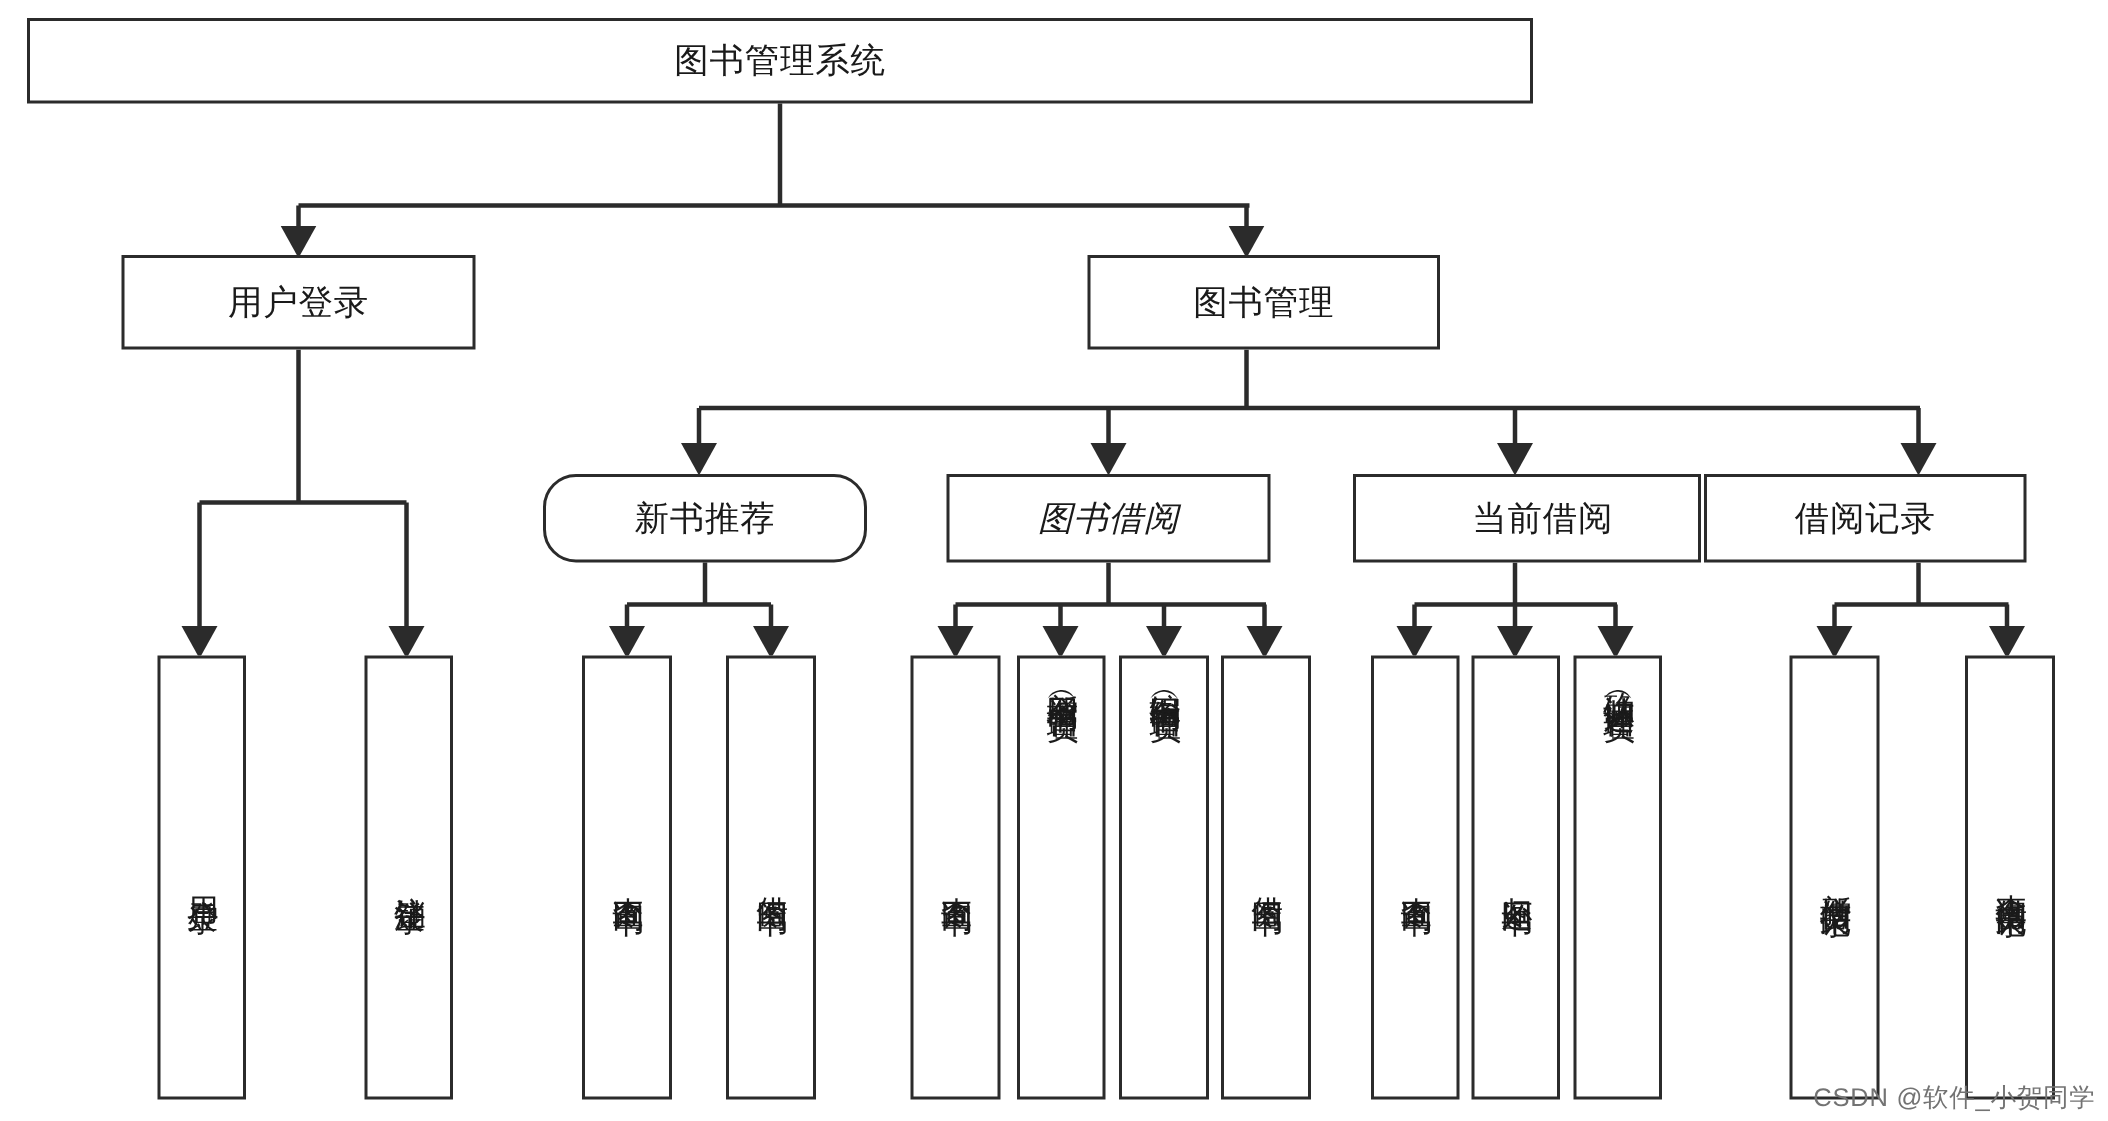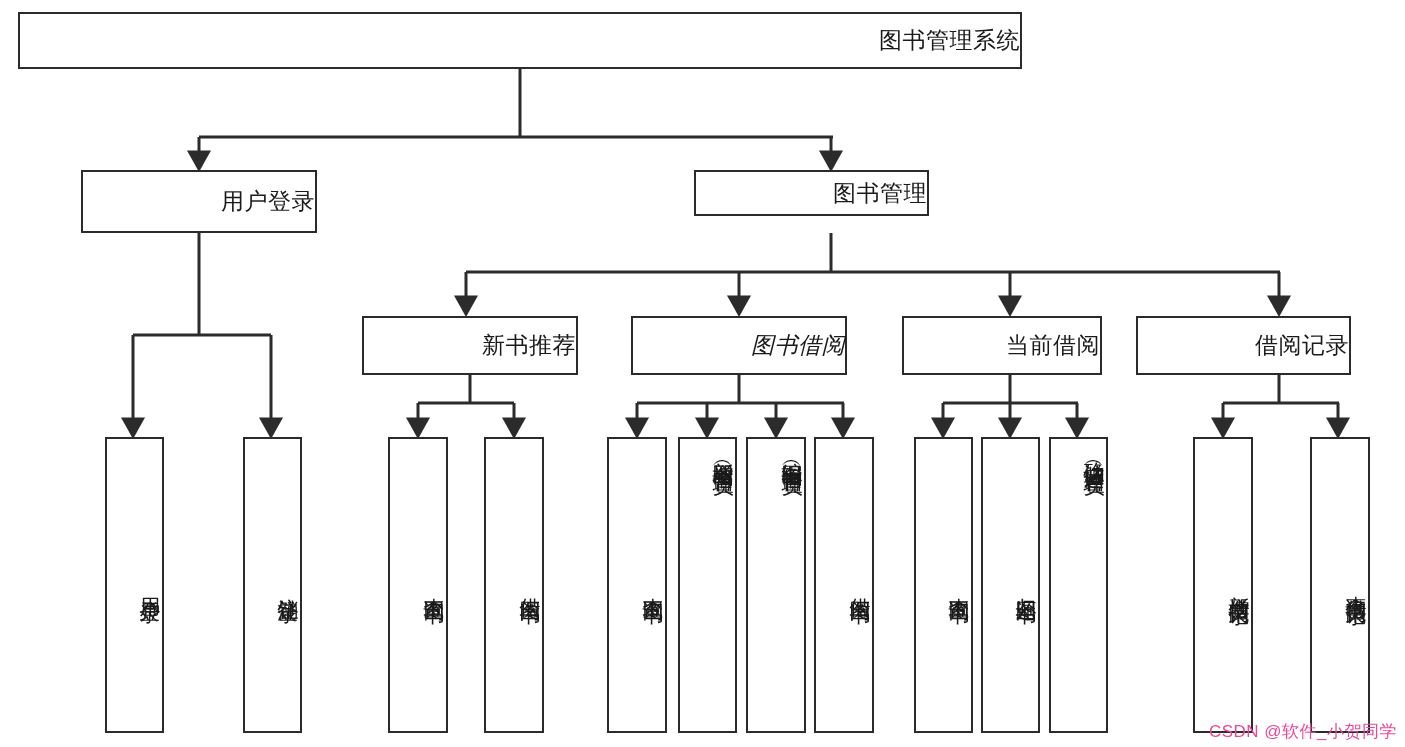--- a/index.html
+++ b/index.html
@@ -25,21 +25,21 @@
     width: 1405px;
     height: 747px;
   }
   .node {
     position: absolute;
     box-sizing: border-box;
     border: 2px solid #2b2b2b;
     background: #ffffff;
     display: flex;
     align-items: center;
-    justify-content: flex-end;
+    justify-content: center;
     color: #1a1a1a;
     z-index: 2;
   }
   .node-label {
     display: block;
     text-align: center;
     line-height: 1.0;
     white-space: nowrap;
   }
   
@@ -65,21 +65,21 @@
   }
   .node.vert.mid-text {
     align-items: center;
     padding-top: 0;
   }
   #watermark {
     position: absolute;
     right: 8px;
     bottom: 4px;
     font-size: 17px;
-    color: #ec4899;
+    color: #737373;
     z-index: 5;
     white-space: nowrap;
     letter-spacing: 0.5px;
   }
 </style>
 </head>
 <body>
 
 <div id="diagram-root">
 
@@ -133,31 +133,31 @@
     </g>
   </svg>
 
   <div class="node horiz" style="left:18px; top:12px; width:1004px; height:57px;">
     <span class="node-label">图书管理系统</span>
   </div>
 
   <div class="node horiz" style="left:81px; top:170px; width:236px; height:63px;">
     <span class="node-label">用户登录</span>
   </div>
-  <div class="node horiz" style="left:694px; top:170px; width:235px; height:46px;">
+  <div class="node horiz" style="left:725px; top:170px; width:235px; height:63px;">
     <span class="node-label">图书管理</span>
   </div>
 
-  <div class="node horiz" style="left:362px; top:316px; width:216px; height:59px;">
+  <div class="node horiz" style="left:362px; top:316px; width:216px; height:59px;border-radius:22px;">
     <span class="node-label">新书推荐</span>
   </div>
   <div class="node horiz" style="left:631px; top:316px; width:216px; height:59px;font-style:italic;">
     <span class="node-label">图书借阅</span>
   </div>
-  <div class="node horiz" style="left:902px; top:316px; width:200px; height:59px;padding-left:21px;">
+  <div class="node horiz" style="left:902px; top:316px; width:232px; height:59px;padding-left:21px;">
     <span class="node-label">当前借阅</span>
   </div>
   <div class="node horiz" style="left:1136px; top:316px; width:215px; height:59px;">
     <span class="node-label">借阅记录</span>
   </div>
 
   <div class="node vert mid-text" style="left:105px; top:437px; width:59px; height:296px;">
     <span class="node-label">用户登录</span>
   </div>
   <div class="node vert mid-text" style="left:243px; top:437px; width:59px; height:296px;">

